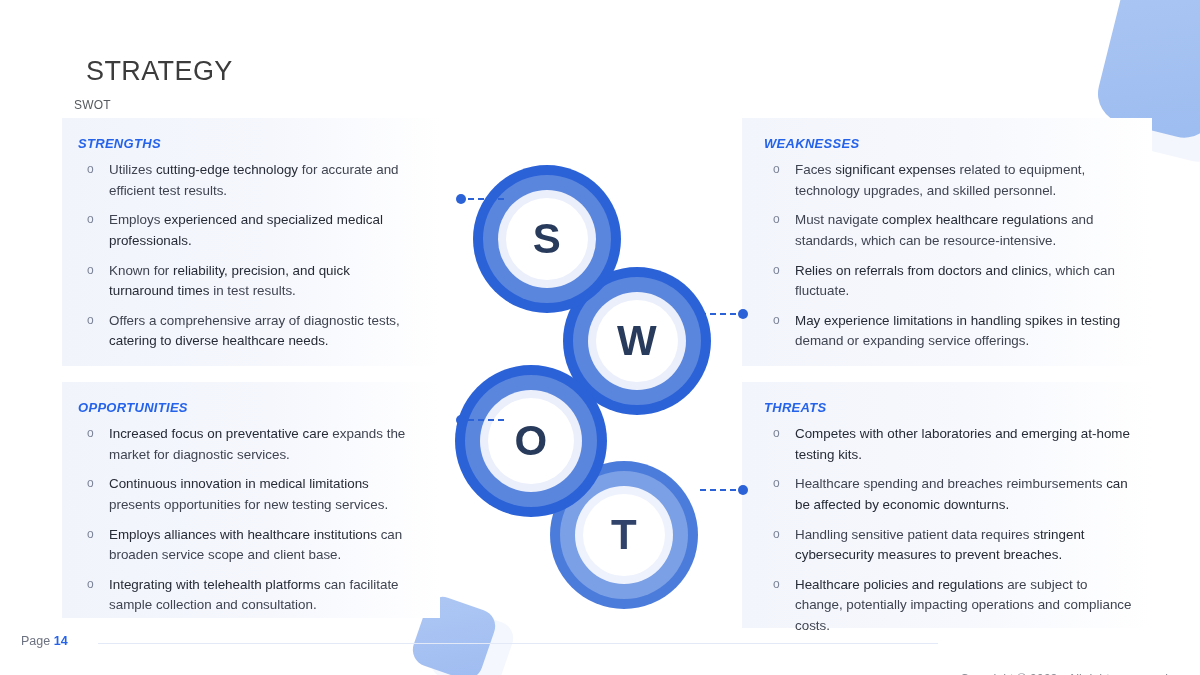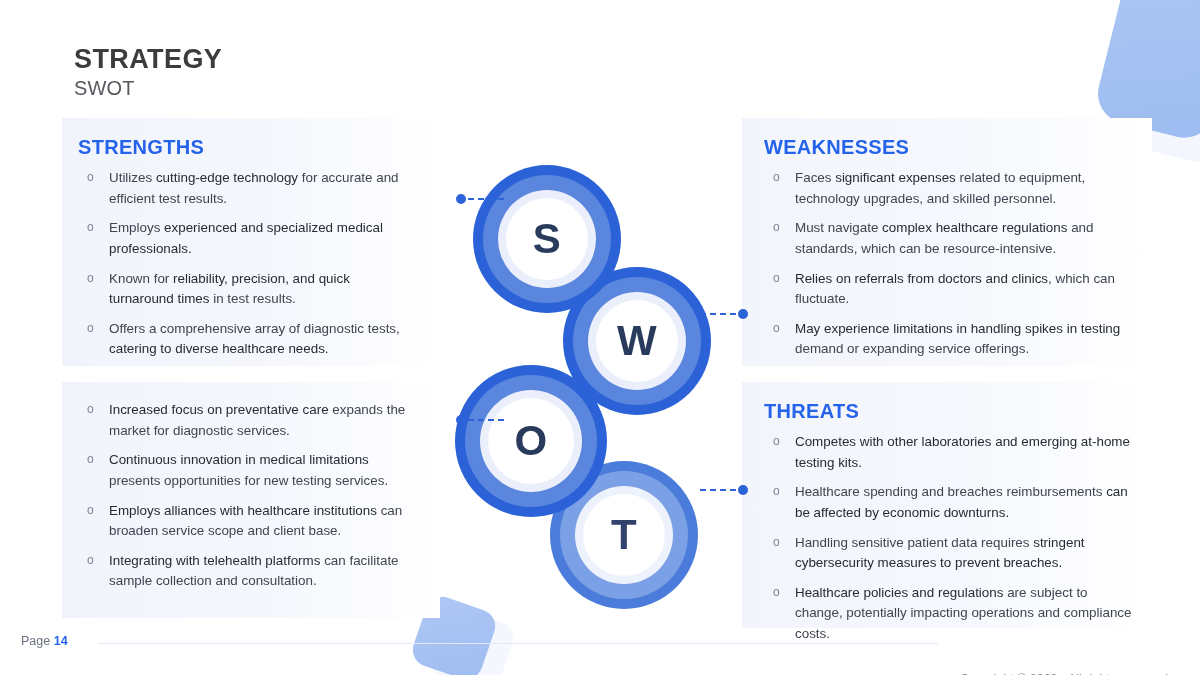--- a/index.html
+++ b/index.html
@@ -63,28 +63,28 @@
   }
 
   
   .header {
     position: absolute;
     left: 74px;
     top: 44px;
   }
   .title {
     font-size: 27px;
-    font-weight: bold;
+    font-weight: normal;
     letter-spacing: 0.4px;
     color: #3c3c3c;
     line-height: 1.12;
-    margin: 0;
+    margin: 12px;
   }
   .subtitle {
-    font-size: 20px;
+    font-size: 12px;
     color: #55595e;
     line-height: 1.2;
     margin: 2px 0 7px 0;
     letter-spacing: 0.2px;
   }
 
   
   .panel {
     position: absolute;
     box-sizing: border-box;
@@ -101,24 +101,25 @@
     background: linear-gradient(to right, #f3f5fc 0%, #f6f8fd 55%, #ffffff 100%);
     padding: 18px 20px 14px 22px;
   }
   .panel-s { top: 118px; height: 248px; }
   .panel-w { top: 118px; height: 248px; }
   .panel-o { top: 382px; height: 236px; }
   .panel-t { top: 382px; height: 246px; }
 
   .panel h2 {
     margin: 0 0 9px 0;
-    font-size: 20px;
+    font-size: 13px;
     font-weight: bold;
     letter-spacing: 0.3px;
     color: #2563eb;
+    font-style: italic;
   }
 
   ul.bullets {
     list-style: none;
     margin: 0;
     padding: 0;
   }
   ul.bullets li {
     position: relative;
     padding-left: 31px;
@@ -285,20 +286,21 @@
     <h2>WEAKNESSES</h2>
     <ul class="bullets">
         <li><span class="marker">o</span><span>Faces </span><b>significant expenses</b><span> related to equipment, technology upgrades, and skilled personnel.</span></li>
         <li><span class="marker">o</span><span>Must navigate </span><b>complex healthcare regulations</b><span> and standards, which can be resource-intensive.</span></li>
         <li><span class="marker">o</span><b>Relies on referrals from doctors and clinics</b><span>, which can fluctuate.</span></li>
         <li><span class="marker">o</span><b>May experience limitations in handling spikes in testing</b><span> demand or expanding service offerings.</span></li>
       </ul>
   </div>
 
   <div class="panel panel-left panel-o">
+    <h2>OPPORTUNITIES</h2>
     <ul class="bullets">
         <li><span class="marker">o</span><b>Increased focus on preventative care</b><span> expands the market for diagnostic services.</span></li>
         <li><span class="marker">o</span><b>Continuous innovation in medical limitations</b><span> presents opportunities for new testing services.</span></li>
         <li><span class="marker">o</span><b>Employs alliances with healthcare institutions</b><span> can broaden service scope and client base.</span></li>
         <li><span class="marker">o</span><b>Integrating with telehealth platforms</b><span> can facilitate sample collection and consultation.</span></li>
       </ul>
   </div>
 
   <div class="panel panel-right panel-t">
     <h2>THREATS</h2>

